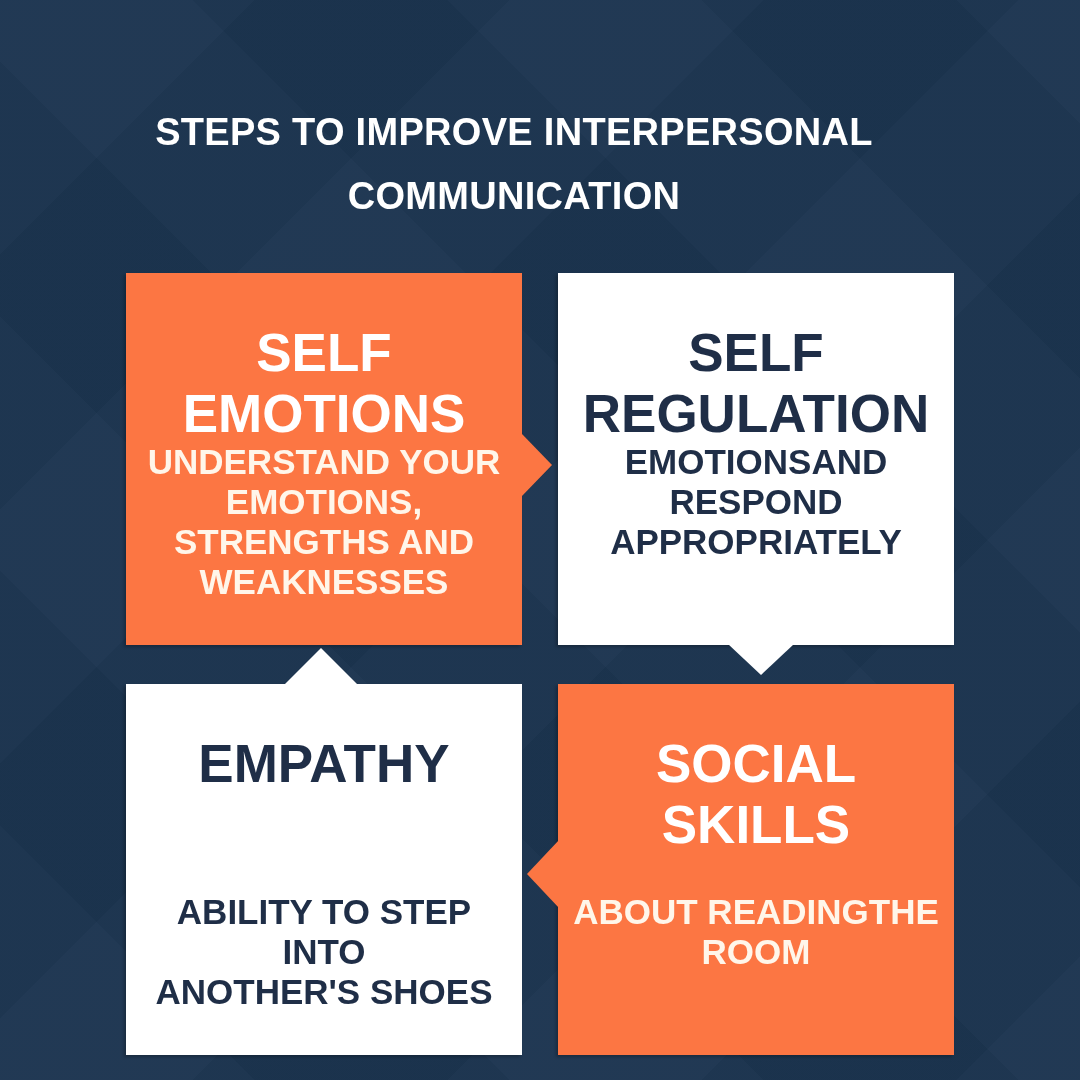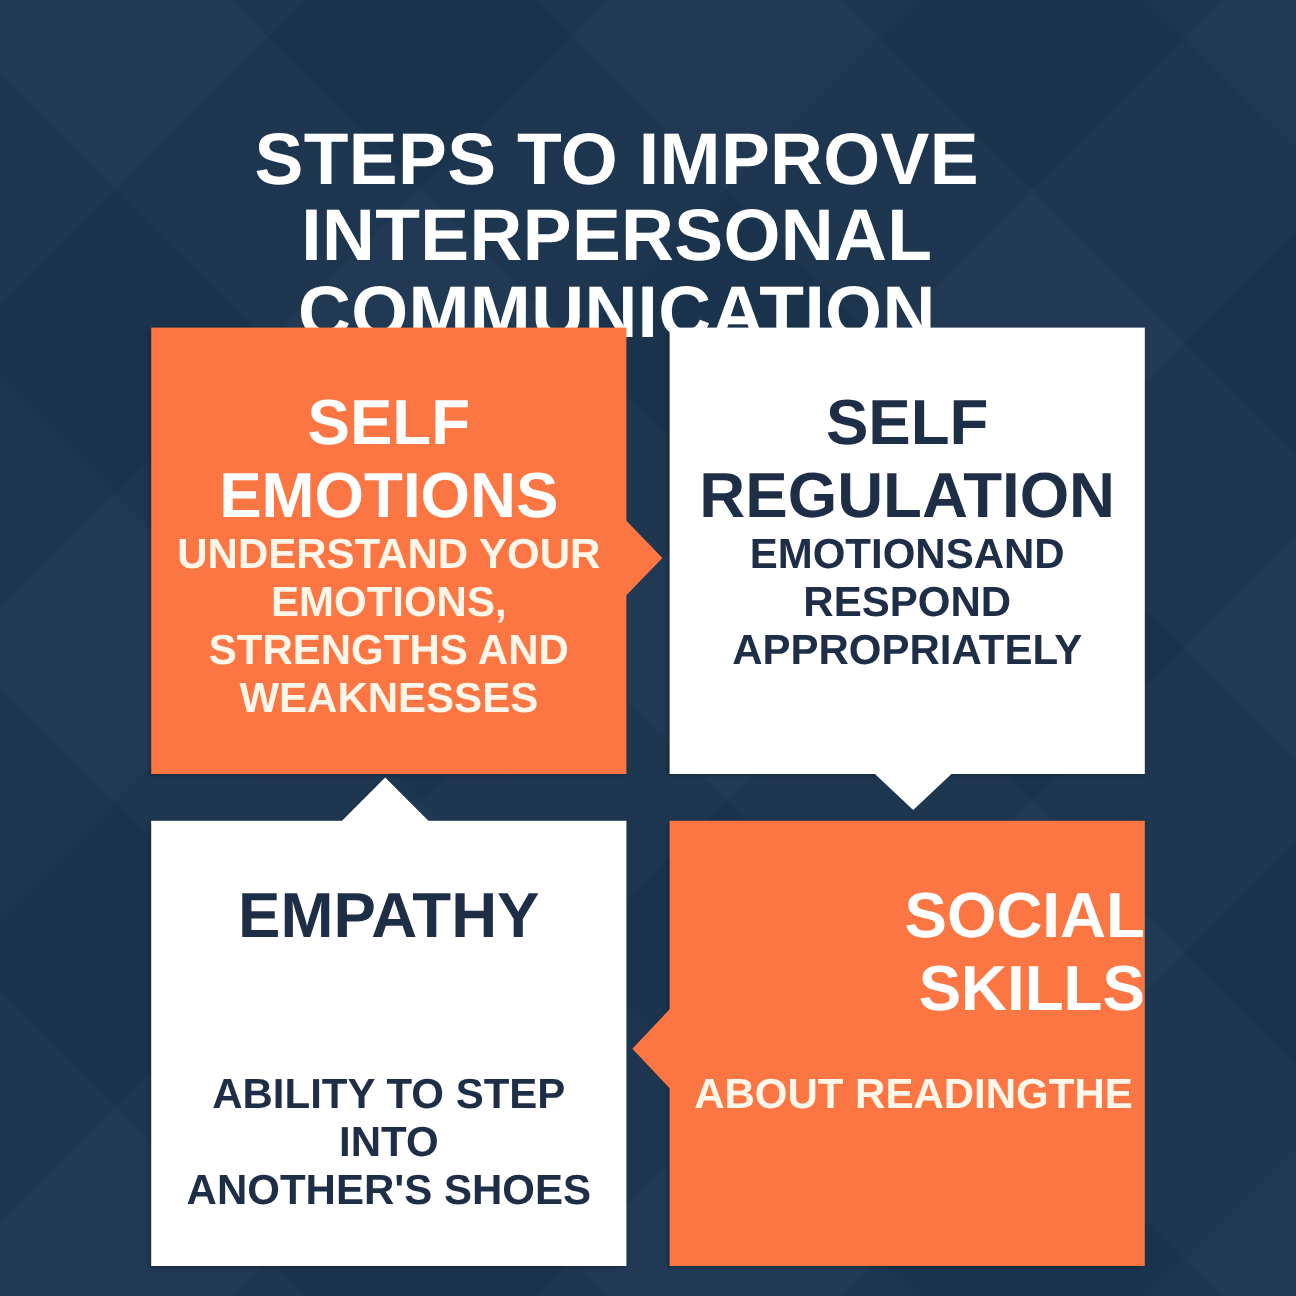--- a/index.html
+++ b/index.html
@@ -12,21 +12,21 @@
     .bg-pattern {
       position: absolute; inset: 0;
       background:
         repeating-linear-gradient(135deg, rgba(255,255,255,0.012) 0 180px, rgba(0,0,0,0.02) 180px 360px),
         repeating-linear-gradient(45deg, rgba(255,255,255,0.012) 0 180px, rgba(0,0,0,0.02) 180px 360px);
       pointer-events: none;
     }
     .title {
       position: absolute; left: 0; top: 100px; width: 1028px;
       text-align: center; color: #ffffff;
-      font-weight: 700; font-size: 61px; line-height: 64px;
+      font-weight: 700; font-size: 38px; line-height: 64px;
       letter-spacing: 0.3px;
     }
     .title span { display: block; }
     .card {
       position: absolute; width: 396px; height: 372px;
       box-shadow: -2px 2px 3px rgba(0,0,0,0.25);
       text-align: center;
     }
     .card.orange { background: #fc7643; color: #ffffff; }
     .card.white  { background: #ffffff; color: #1f2e47; }
@@ -37,21 +37,21 @@
     .card .heading span { display: block; }
     .card .desc {
       position: absolute; left: 10px; right: 10px;
       font-weight: 700; font-size: 35px; line-height: 40px;
     }
     .card.orange .desc { color: #fff6ea; }
     .card .desc span { display: block; }
     #card-tl { left: 126px; top: 273px; }
     #card-tr { left: 558px; top: 273px; }
     #card-bl { left: 126px; top: 684px; height: 371px; }
-    #card-br { left: 558px; top: 684px; height: 371px; text-align: right; }
+    #card-br { left: 558px; top: 684px; height: 371px; }
     #card-tl .heading, #card-tr .heading { top: 13px; }
     #card-tl .desc, #card-tr .desc { top: 169px; }
     #card-bl .heading { top: 697px; }
     #card-bl .heading, #card-br .heading { top: 13px; }
     #card-bl .desc, #card-br .desc { top: 208px; }
     .arrow { position: absolute; width: 0; height: 0; }
     
     #arrow-right {
       left: 521px; top: 433px;
       border-top: 32px solid transparent;
@@ -125,19 +125,20 @@
   </div>
 </div>
 
 <div class="card orange" id="card-br">
   <div class="heading">
     <span>SOCIAL</span>
     <span>SKILLS</span>
   </div>
   <div class="desc">
     <span>ABOUT READINGTHE</span>
+    <span>ROOM</span>
   </div>
 </div>
 
 <div class="arrow" id="arrow-right"></div>
 <div class="arrow" id="arrow-down"></div>
 <div class="arrow" id="arrow-left"></div>
 <div class="arrow" id="arrow-up"></div>
 
 </body></html>

